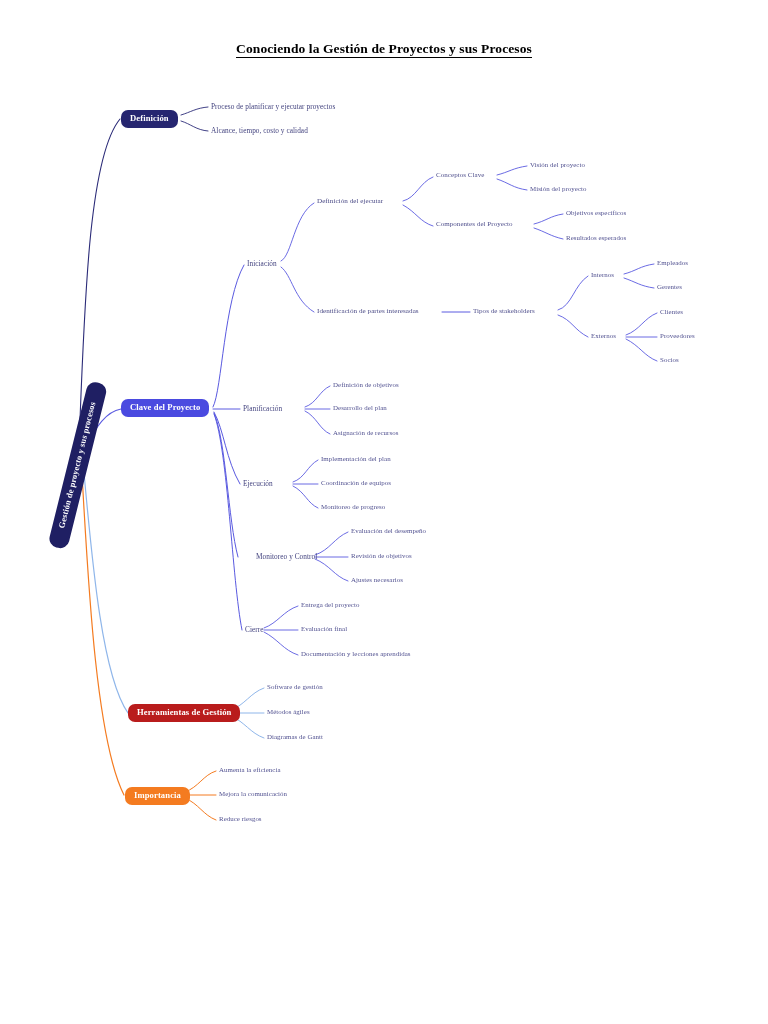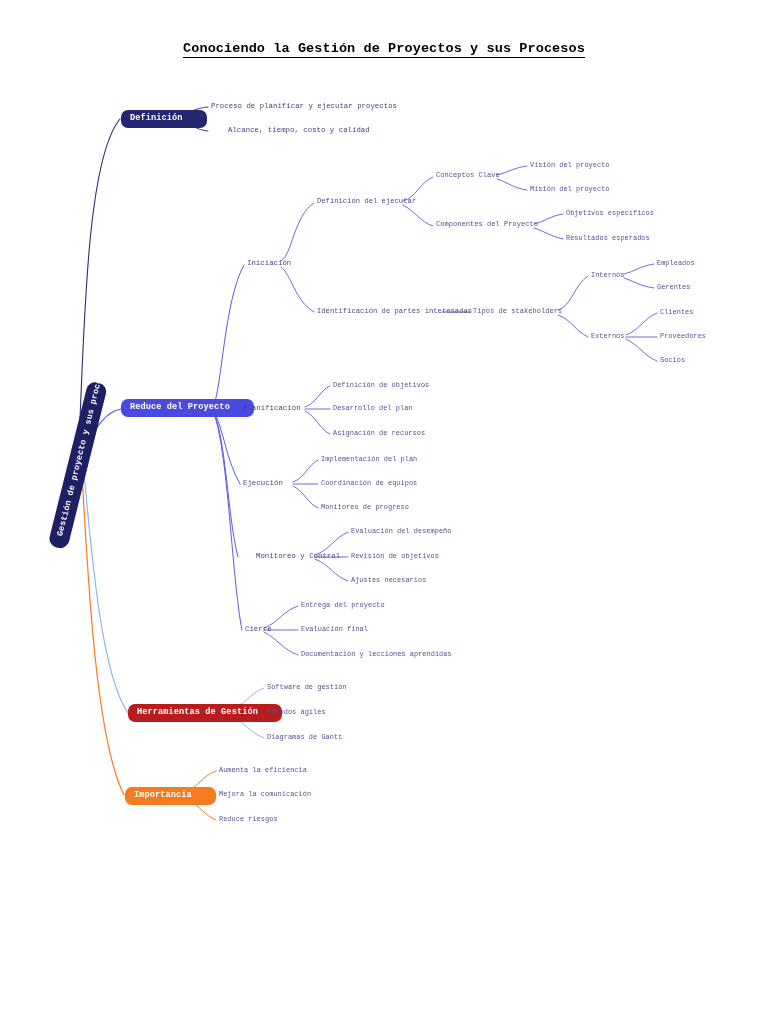--- a/index.html
+++ b/index.html
@@ -6,21 +6,21 @@
     margin: 0;
     padding: 0;
     background: #ffffff;
   }
   #page {
     position: relative;
     width: 768px;
     height: 1024px;
     background: #ffffff;
     overflow: hidden;
-    font-family: Liberation Mono, monospace;
+    font-family: Liberation Serif, serif;
   }
   #title {
     position: absolute;
     left: 0;
     top: 41px;
     width: 768px;
     text-align: center;
     font-size: 13.5px;
     font-weight: bold;
     color: #000000;
@@ -42,21 +42,21 @@
     position: absolute;
     box-sizing: border-box;
     white-space: nowrap;
   }
   
   .pill {
     border-radius: 7px;
     color: #ffffff;
     font-size: 8.6px;
     font-weight: bold;
-    padding: 4px 24px 5px 9px;
+    padding: 4px 9px 5px 9px;
     line-height: 1;
     letter-spacing: 0.1px;
   }
   .pill-root {
     border-radius: 9px;
     color: #ffffff;
     font-size: 8.4px;
     font-weight: bold;
     padding: 6px 12px;
     line-height: 1;
@@ -157,26 +157,26 @@
   <div class="node pill-root" style="left:-7px; top:455px; width:170px; background:#1f1f63; transform: rotate(-76deg); text-align:center;">
     <span>Gestión de proyecto y sus procesos</span>
   </div>
 
   <div class="node pill" style="left:121px; top:110px; background:#262670;">
     <span>Definición</span>
   </div>
   <div class="node txt lvl2" style="left:211px; top:103px;">
     <span>Proceso de planificar y ejecutar proyectos</span>
   </div>
-  <div class="node txt lvl2" style="left:228px; top:127px;">
+  <div class="node txt lvl2" style="left:211px; top:127px;">
     <span>Alcance, tiempo, costo y calidad</span>
   </div>
 
   <div class="node pill" style="left:121px; top:399px; background:#4a4ae0;">
-    <span>Reduce del Proyecto</span>
+    <span>Clave del Proyecto</span>
   </div>
 
   <div class="node txt lvl2" style="left:247px; top:260px;">
     <span>Iniciación</span>
   </div>
   <div class="node txt lvl3" style="left:317px; top:198px;">
     <span>Definición del ejecutar</span>
   </div>
   <div class="node txt lvl4" style="left:436px; top:172px;">
     <span>Conceptos Clave</span>

